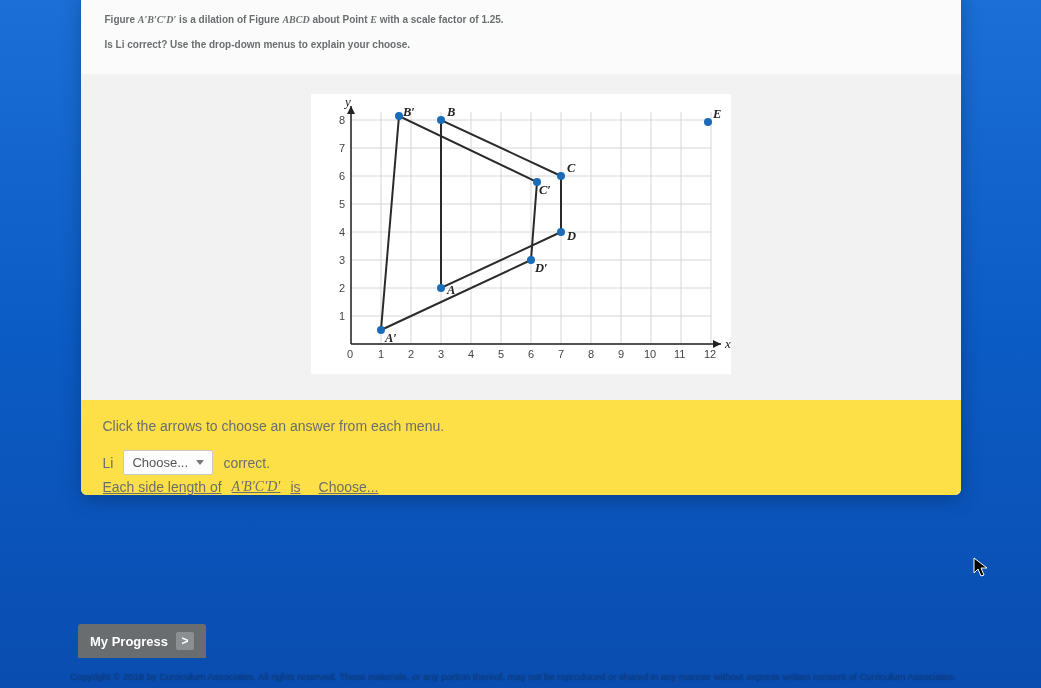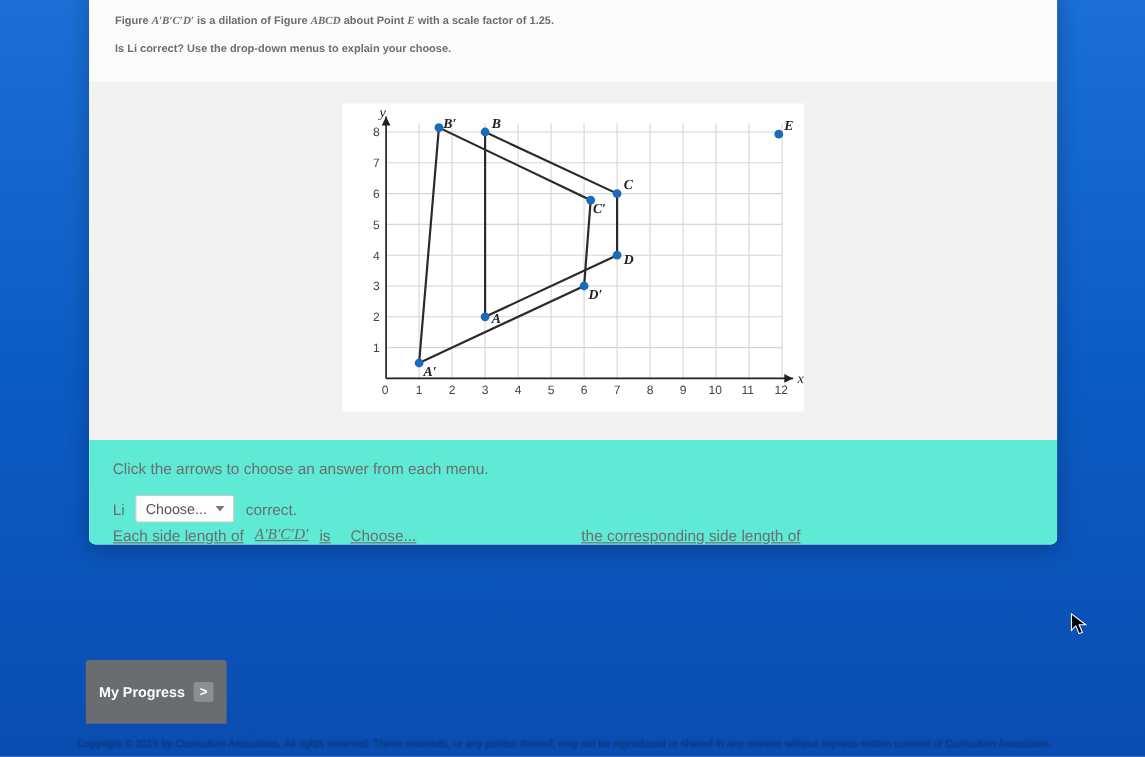--- a/index.html
+++ b/index.html
@@ -32,21 +32,21 @@
   }
   .prompt-line i { font-style: italic; font-family: "Times New Roman", serif; font-weight:600;}
   .graph-block {
     background: #f2f2f2;
     padding: 20px 0 26px 0;
     display:flex;
     justify-content:center;
   }
   svg.graph { background:#fff; }
   .answer-block {
-    background:#5eead4;
+    background:#fde047;
     padding: 18px 22px 0 22px;
   }
   .instr {
     color:#6b6e70;
     font-size:14px;
     margin-bottom:16px;
   }
   .answer-row {
     font-size:14px;
     color:#6b6e70;
@@ -86,21 +86,21 @@
     text-decoration:underline;
   }
   .my-progress {
     position:absolute;
     left:78px;
     bottom:30px;
     background:#6a6d70;
     color:#fff;
     font-size:13px;
     font-weight:600;
-    padding:20px 12px;
+    padding:8px 12px;
     border-radius:3px 3px 0 0;
     display:flex;
     align-items:center;
     gap:8px;
     cursor:pointer;
   }
   .my-progress .chev {
     background:#8c8f92;
     width:18px;height:18px;
     display:flex;align-items:center;justify-content:center;
@@ -242,21 +242,20 @@
         <span class="caret"></span>
       </span>
       <span>correct.</span>
     </div>
 
     <div class="cutoff-row">
       <span>Each side length of </span>
       <i class="prime">A′B′C′D′</i>
       <span> is</span>
       <span style="margin-left:8px">Choose...</span>
-      <span style="margin-left:140px">the corresponding side length of</span>
     </div>
   </div>
 </div>
 
 <div class="my-progress">
   <span>My Progress</span>
   <span class="chev">&gt;</span>
 </div>
 
 <span class="cursor-icon">

